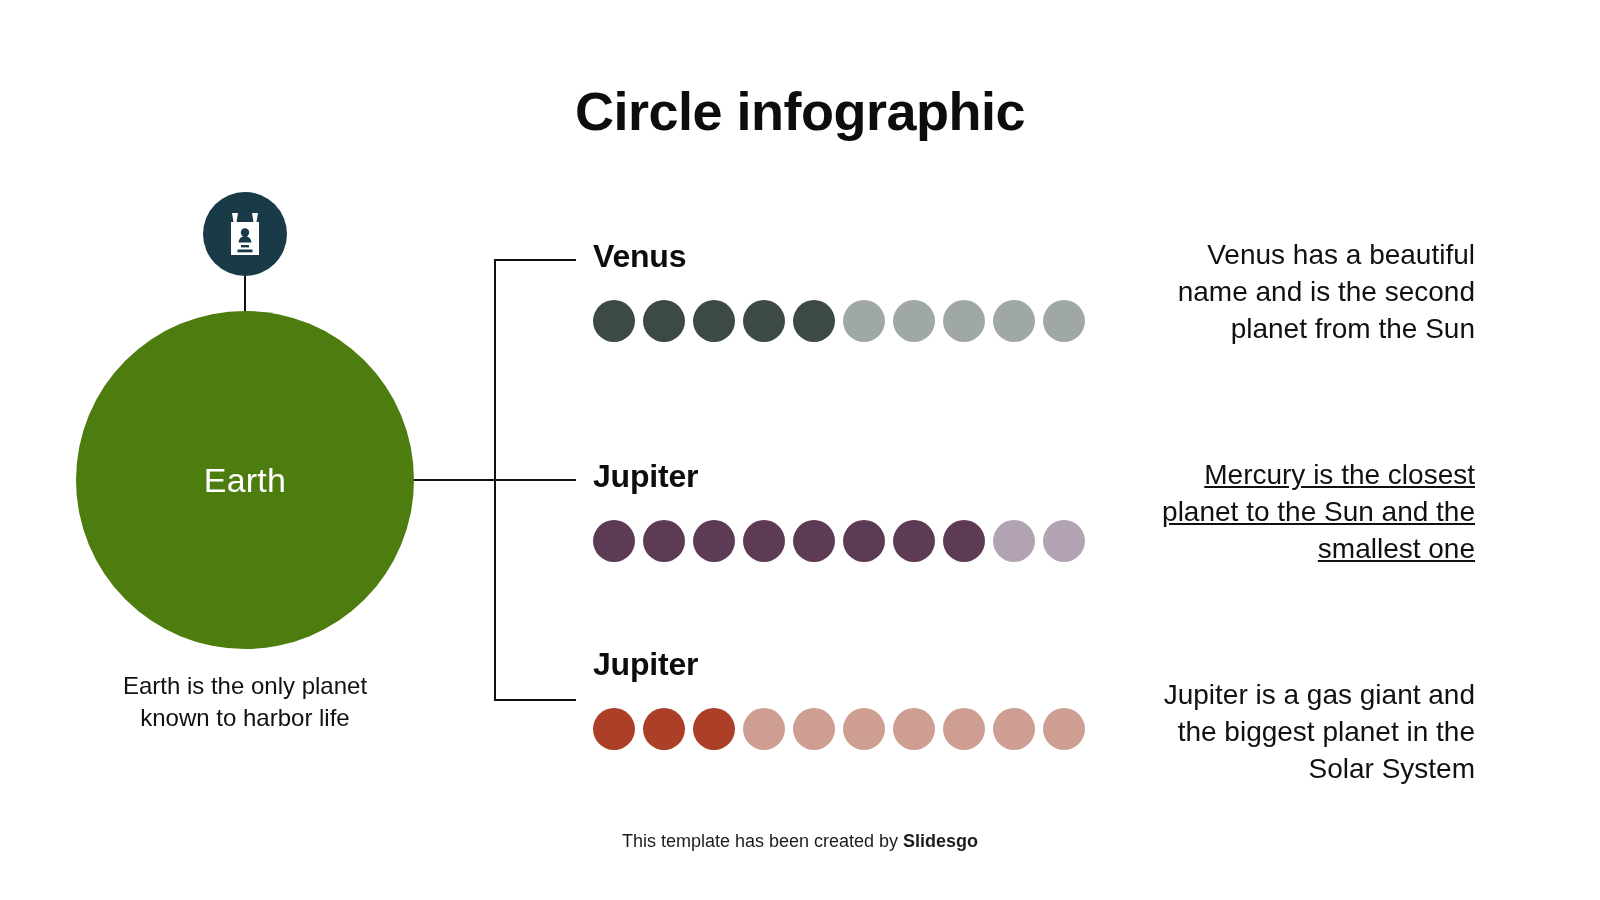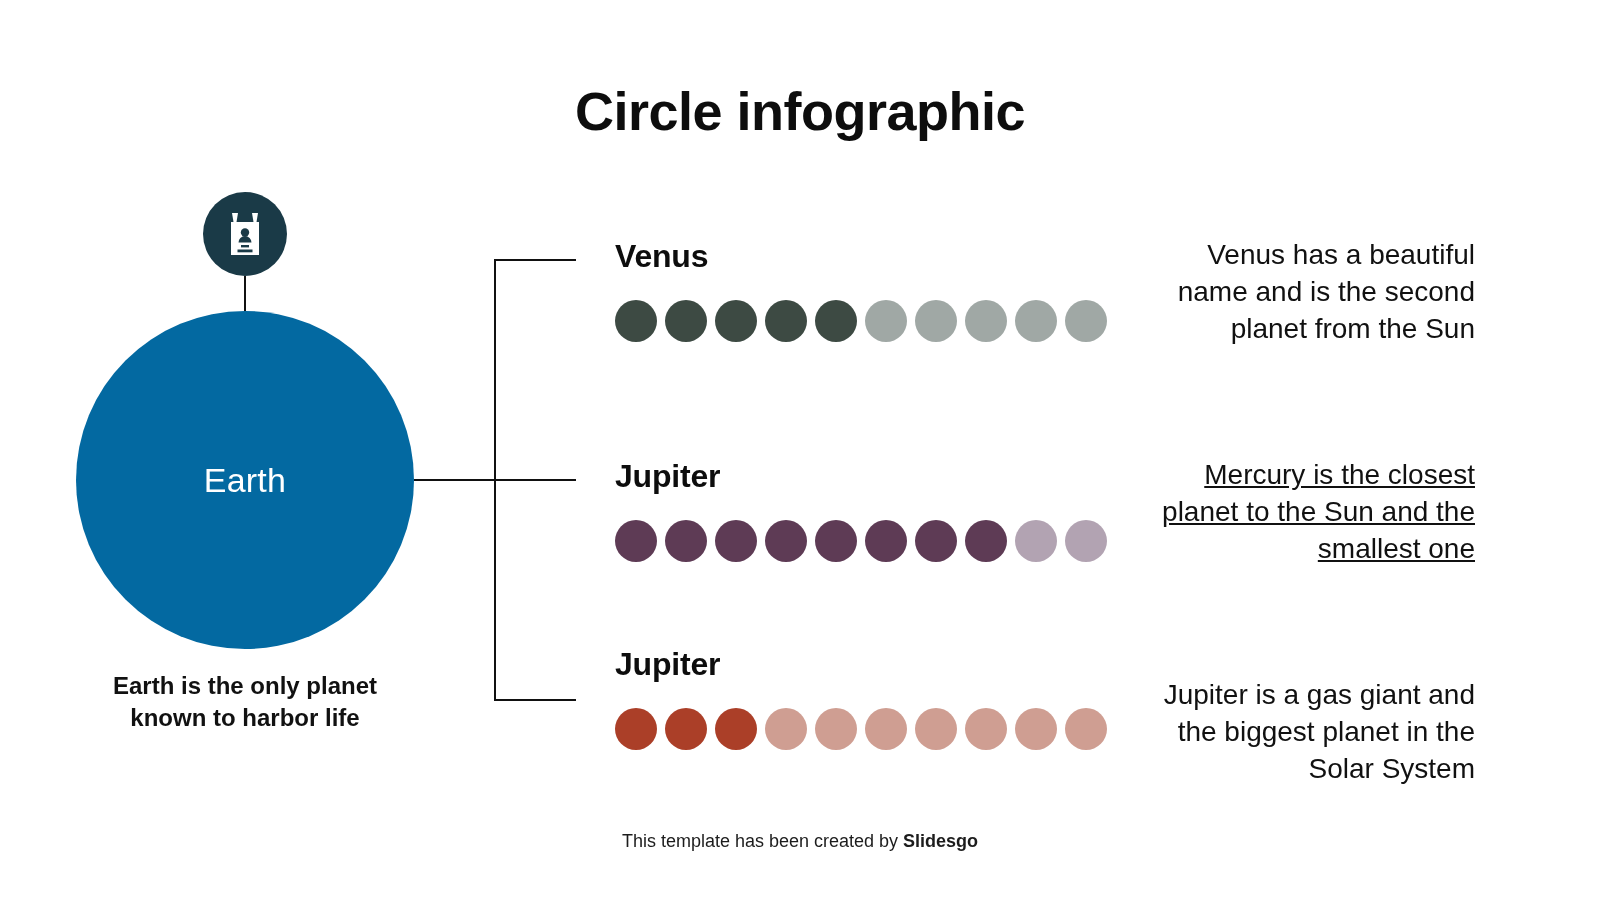--- a/index.html
+++ b/index.html
@@ -52,53 +52,52 @@
     height: 38px;
     background: #111111;
   }
   #earth-circle {
     position: absolute;
     left: 76px;
     top: 311px;
     width: 338px;
     height: 338px;
     border-radius: 50%;
-    background: #0369a1;
+    background: #4d7c0f;
     display: flex;
     align-items: center;
     justify-content: center;
   }
   #earth-label {
     color: #ffffff;
     font-size: 34px;
     font-weight: normal;
     letter-spacing: 0.2px;
   }
   #earth-desc {
     position: absolute;
     left: 85px;
     top: 670px;
     width: 320px;
     text-align: center;
     font-size: 24px;
     line-height: 1.32;
     color: #111111;
-    font-weight: bold;
   }
 
   
   .line { position: absolute; background: #111111; }
   #conn-vertical { left: 494px; top: 259px; width: 2px; height: 442px; }
   #conn-earth    { left: 414px; top: 479px; width: 82px;  height: 2px; }
   #conn-venus    { left: 494px; top: 259px; width: 82px;  height: 2px; }
   #conn-mercury  { left: 494px; top: 479px; width: 82px;  height: 2px; }
   #conn-jupiter  { left: 494px; top: 699px; width: 82px;  height: 2px; }
 
   
-  .planet-block { position: absolute; margin-left: 22px; }
+  .planet-block { position: absolute; }
   .planet-title {
     font-size: 32px;
     font-weight: bold;
     color: #0d0d0d;
     letter-spacing: -0.2px;
     line-height: 1;
   }
   .dot-row {
     display: flex;
     gap: 8px;

